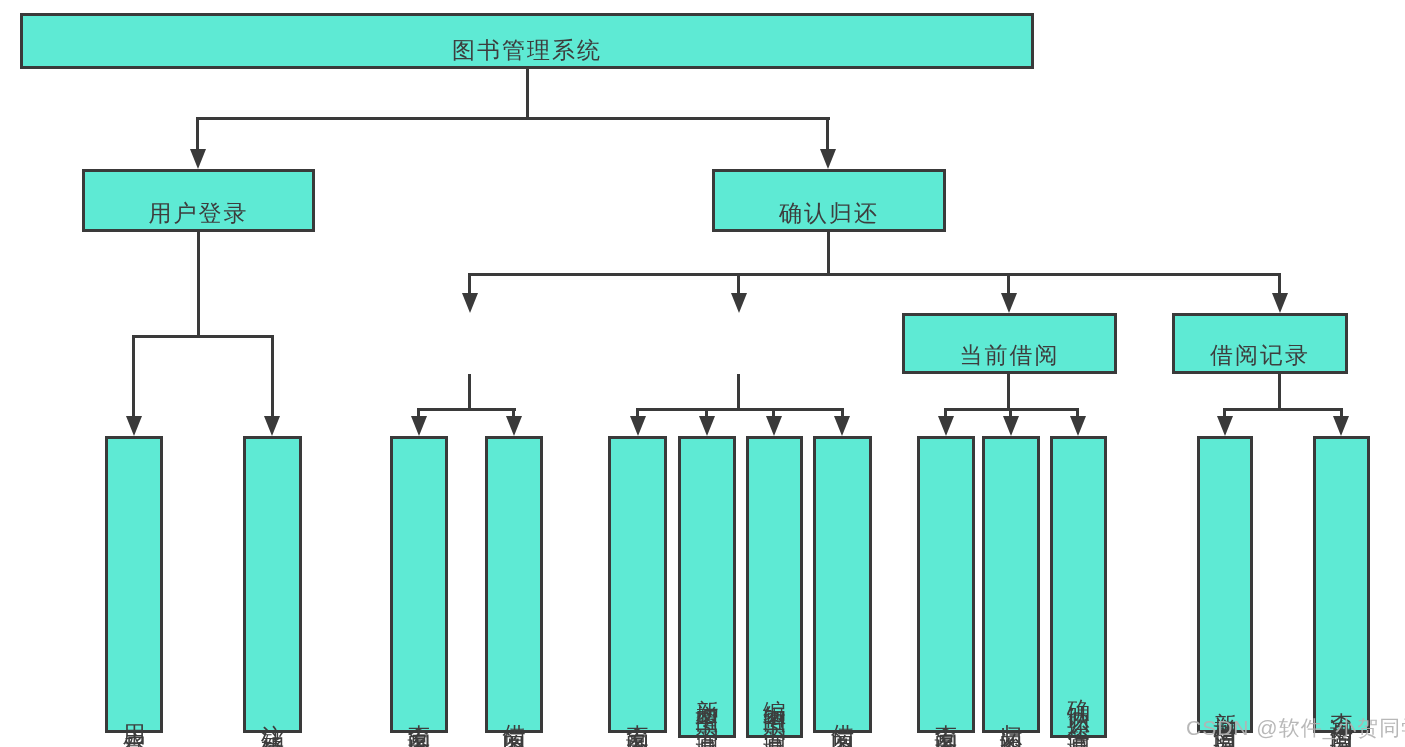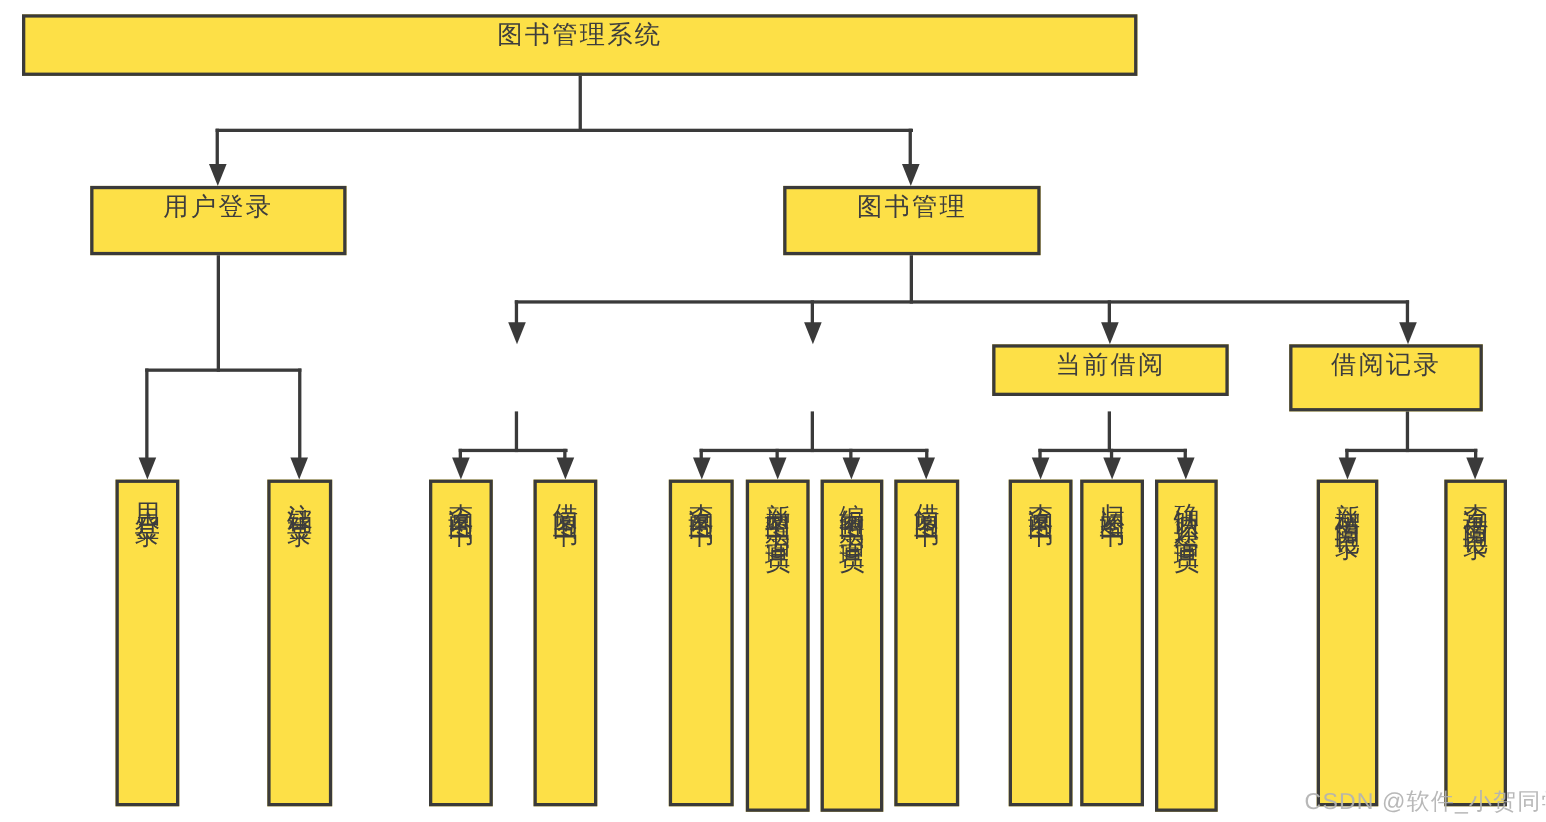--- a/index.html
+++ b/index.html
@@ -10,22 +10,22 @@
   }
   html,body{margin:0;padding:0;background:var(--bg);}
   .stage{
     position:relative;width:1405px;height:747px;background:var(--bg);
     overflow:hidden;
     font-family:"Liberation Sans",sans-serif;
     color:var(--text);
   }
   .box{
     position:absolute;box-sizing:border-box;
-    border:3px solid var(--line);background:#fde047;
-    display:flex;align-items:flex-start;justify-content:center;
+    border:3px solid var(--line);background:#5eead4;
+    display:flex;align-items:flex-end;justify-content:center;
   }
   .hlabel{font-size:23px;letter-spacing:2px;white-space:nowrap;}
   .vlabel{
     writing-mode:vertical-rl;text-orientation:mixed;
     font-size:23px;letter-spacing:6px;line-height:1;white-space:nowrap;
   }
   .ln{position:absolute;background:var(--line);}
   .arr{
     position:absolute;width:0;height:0;
     border-left:8px solid transparent;border-right:8px solid transparent;
@@ -52,21 +52,21 @@
     <div class="ln" style="left:196px;top:117px;width:3px;height:36px;"></div>
     <div class="arr" style="left:190px;top:149px;"></div>
     <div class="ln" style="left:826px;top:117px;width:3px;height:36px;"></div>
     <div class="arr" style="left:820px;top:149px;"></div>
   </div>
 
   <div class="box" style="left:82px;top:169px;width:233px;height:63px;">
     <span class="hlabel">用户登录</span>
   </div>
   <div class="box" style="left:712px;top:169px;width:234px;height:63px;">
-    <span class="hlabel">图书管理</span>
+    <span class="hlabel">确认归还</span>
   </div>
 
   <div>
     <div class="ln" style="left:197px;top:232px;width:3px;height:106px;"></div>
     <div class="ln" style="left:132px;top:335px;width:142px;height:3px;"></div>
     <div class="ln" style="left:132px;top:335px;width:3px;height:85px;"></div>
     <div class="arr" style="left:126px;top:416px;"></div>
     <div class="ln" style="left:271px;top:335px;width:3px;height:85px;"></div>
     <div class="arr" style="left:264px;top:416px;"></div>
   </div>
@@ -77,21 +77,21 @@
     <div class="ln" style="left:468px;top:273px;width:3px;height:25px;"></div>
     <div class="arr" style="left:462px;top:293px;"></div>
     <div class="ln" style="left:737px;top:273px;width:3px;height:25px;"></div>
     <div class="arr" style="left:731px;top:293px;"></div>
     <div class="ln" style="left:1007px;top:273px;width:3px;height:25px;"></div>
     <div class="arr" style="left:1001px;top:293px;"></div>
     <div class="ln" style="left:1278px;top:273px;width:3px;height:25px;"></div>
     <div class="arr" style="left:1272px;top:293px;"></div>
   </div>
 
-  <div class="box" style="left:902px;top:313px;width:215px;height:47px;">
+  <div class="box" style="left:902px;top:313px;width:215px;height:61px;">
     <span class="hlabel">当前借阅</span>
   </div>
   <div class="box" style="left:1172px;top:313px;width:176px;height:61px;">
     <span class="hlabel">借阅记录</span>
   </div>
 
   <div>
     <div class="ln" style="left:468px;top:374px;width:3px;height:37px;"></div>
     <div class="ln" style="left:417px;top:408px;width:99px;height:3px;"></div>
     <div class="ln" style="left:417px;top:408px;width:3px;height:12px;"></div>

